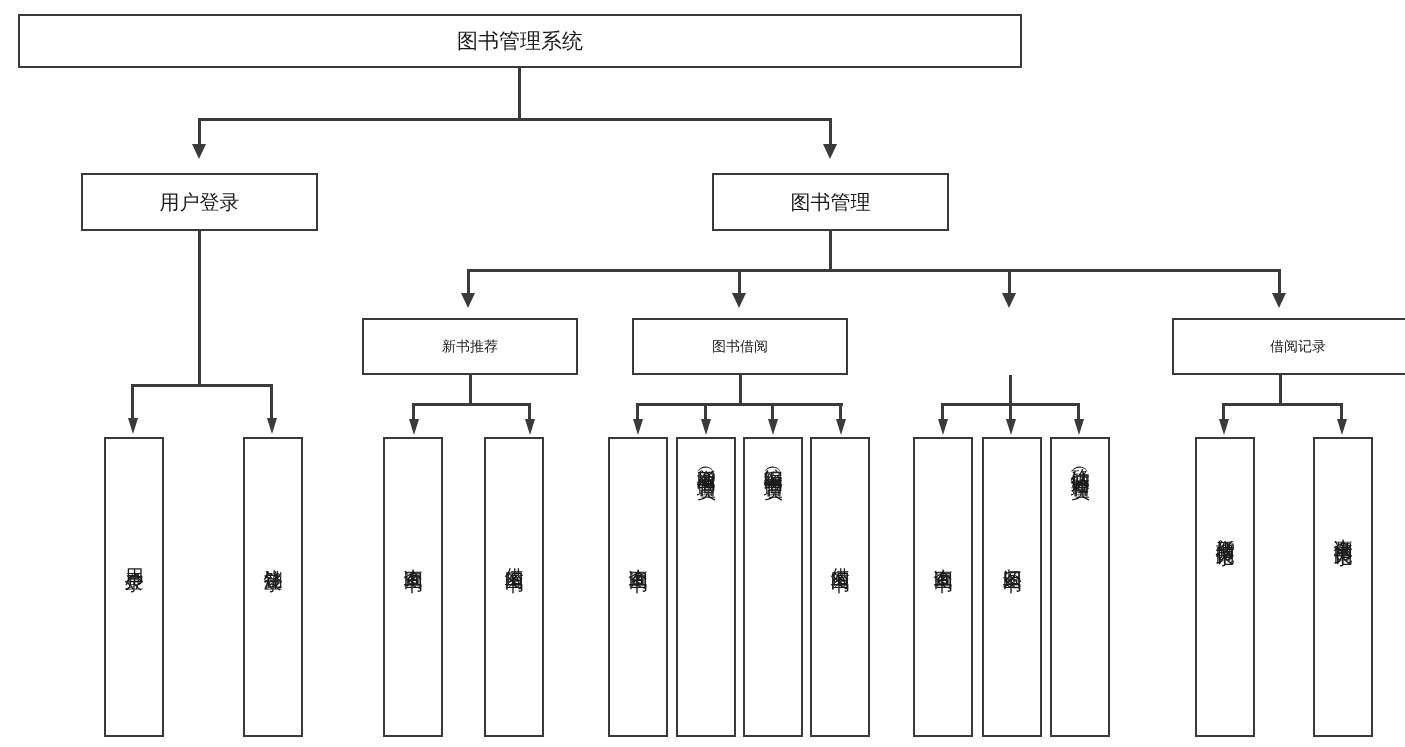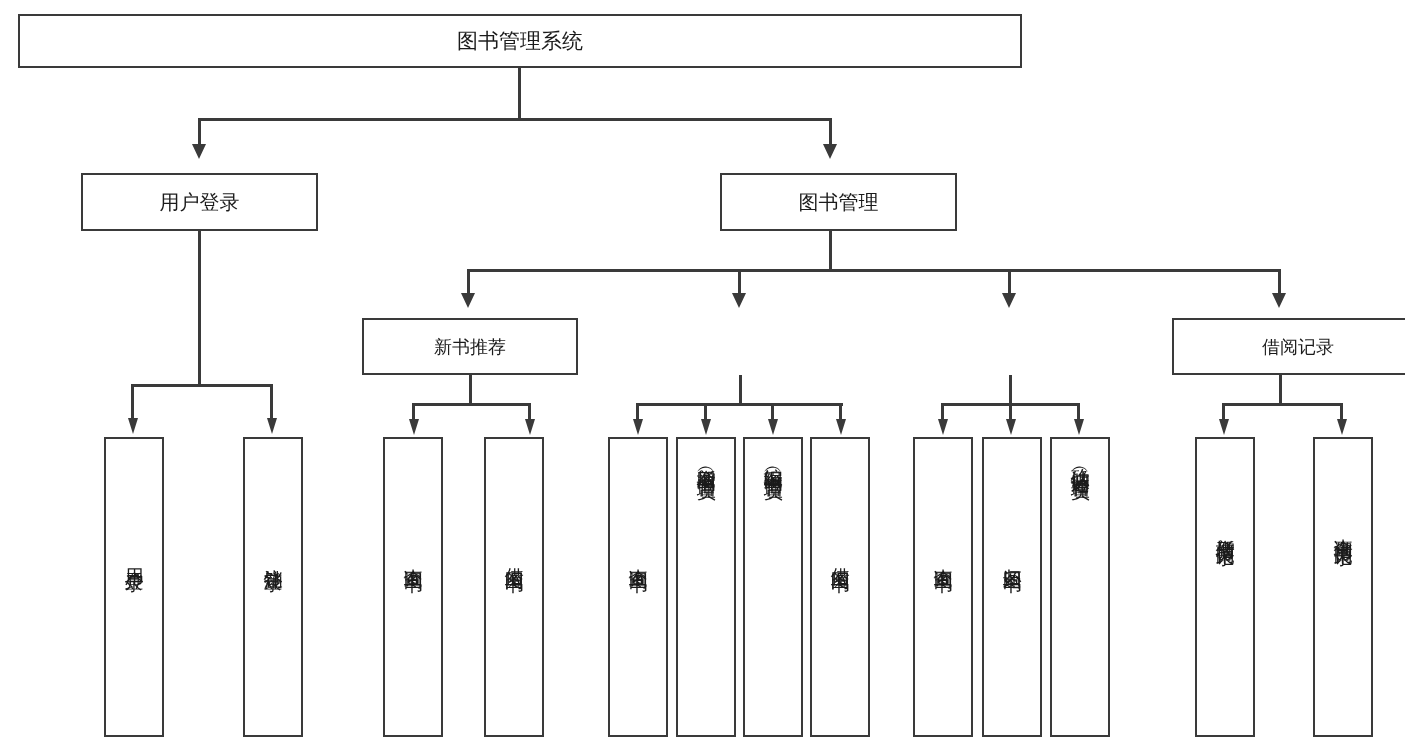--- a/index.html
+++ b/index.html
@@ -21,21 +21,21 @@
     border:2px solid #3a3a3a;
     background:#ffffff;
     display:flex;
     align-items:center;
     justify-content:center;
     color:#1b1b1b;
     z-index:3;
   }
   .node.root{ font-size:21px; }
   .node.l2{ font-size:20px; }
-  .node.l3{ font-size:18px; }
+  .node.l3{ font-size:14px; }
   
   .node.leaf{
     align-items:flex-start;
     justify-content:center;
     padding-top:14px;
   }
   .node.leaf .vtext{
     writing-mode:vertical-rl;
     text-orientation:upright;
     font-size:19px;
@@ -96,21 +96,21 @@
   <div class="vline" style="left:198px;top:118px;height:28px;"></div>
   <div class="arrow" style="left:192px;top:144px;"></div>
 
   <div class="vline" style="left:829px;top:118px;height:28px;"></div>
   <div class="arrow" style="left:823px;top:144px;"></div>
 
   <div class="node l2" style="left:81px;top:173px;width:237px;height:58px;">
     <span>用户登录</span>
   </div>
 
-  <div class="node l2" style="left:712px;top:173px;width:237px;height:58px;margin-left:8px;">
+  <div class="node l2" style="left:712px;top:173px;width:237px;height:58px;">
     <span>图书管理</span>
   </div>
 
   <div class="vline" style="left:198px;top:231px;height:153px;"></div>
   <div class="hline" style="left:131px;top:384px;width:141px;"></div>
   <div class="vline" style="left:131px;top:384px;height:36px;"></div>
   <div class="arrow slim" style="left:128px;top:418px;"></div>
   <div class="vline" style="left:270px;top:384px;height:36px;"></div>
   <div class="arrow slim" style="left:267px;top:418px;"></div>
 
@@ -124,20 +124,23 @@
   <div class="arrow" style="left:732px;top:293px;"></div>
 
   <div class="vline" style="left:1008px;top:269px;height:26px;"></div>
   <div class="arrow" style="left:1002px;top:293px;"></div>
 
   <div class="vline" style="left:1278px;top:269px;height:26px;"></div>
   <div class="arrow" style="left:1272px;top:293px;"></div>
 
   <div class="node l3" style="left:362px;top:318px;width:216px;height:57px;">
     <span>新书推荐</span>
+  </div>
+  <div class="node l3" style="left:632px;top:318px;width:216px;height:57px;">
+    <span>图书借阅</span>
   </div>
   <div class="node l3" style="left:1172px;top:318px;width:252px;height:57px;">
     <span>借阅记录</span>
   </div>
 
   <div class="vline" style="left:469px;top:375px;height:28px;"></div>
   <div class="hline" style="left:412px;top:403px;width:118px;"></div>
   <div class="vline" style="left:412px;top:403px;height:18px;"></div>
   <div class="arrow slim" style="left:409px;top:419px;"></div>
   <div class="vline" style="left:528px;top:403px;height:18px;"></div>

